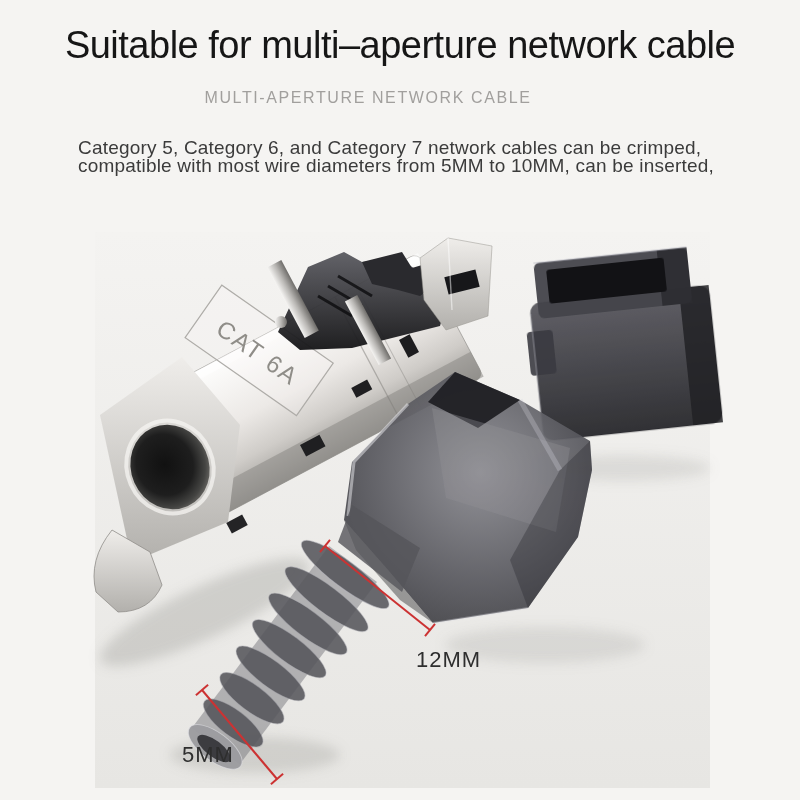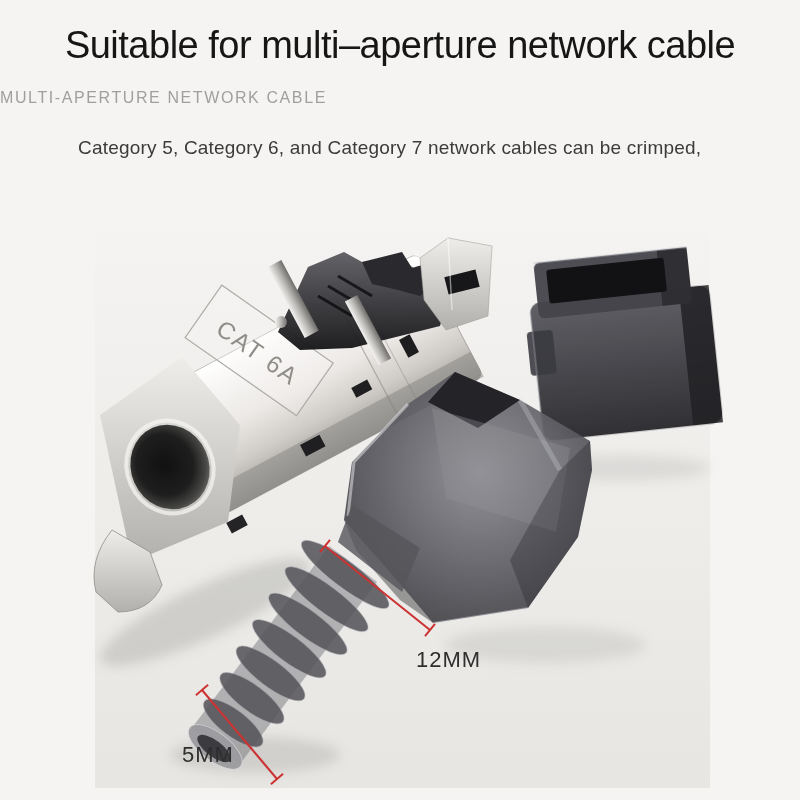--- a/index.html
+++ b/index.html
@@ -10,21 +10,21 @@
   }
   .photo-layer{position:absolute;left:0;top:0;width:800px;height:800px;}
   .header{position:absolute;left:0;top:0;width:800px;z-index:2;}
   .headline{
     position:absolute;left:0;top:24px;width:800px;
     text-align:center;font-size:38px;font-weight:300;letter-spacing:-0.5px;
     color:#161616;white-space:nowrap;
   }
   .subtitle{
     position:absolute;left:0;top:89px;width:736px;
-    font-size:16px;font-weight:400;letter-spacing:1.6px;
+    text-align:center;font-size:16px;font-weight:400;letter-spacing:1.6px;
     color:#a19f9d;white-space:nowrap;
   }
   .description{
     position:absolute;left:78px;top:139px;width:700px;
     font-size:19px;line-height:17.5px;letter-spacing:0.2px;
     color:#3b3b3b;
   }
   .description div{white-space:nowrap;}
   svg text{font-family:"Liberation Sans", sans-serif;}
 </style>
@@ -187,14 +187,15 @@
     </g>
     <text x="182" y="762" font-size="22" letter-spacing="1" fill="#2e2e2e">5MM</text>
   </g>
 </svg>
 
 <div class="header">
   <div class="headline">Suitable for multi–aperture network cable</div>
   <div class="subtitle">MULTI-APERTURE NETWORK CABLE</div>
   <div class="description">
     <div>Category 5, Category 6, and Category 7 network cables can be crimped,</div>
+    <div>compatible with most wire diameters from 5MM to 10MM, can be inserted,</div>
   </div>
 </div>
 
 </body></html>

